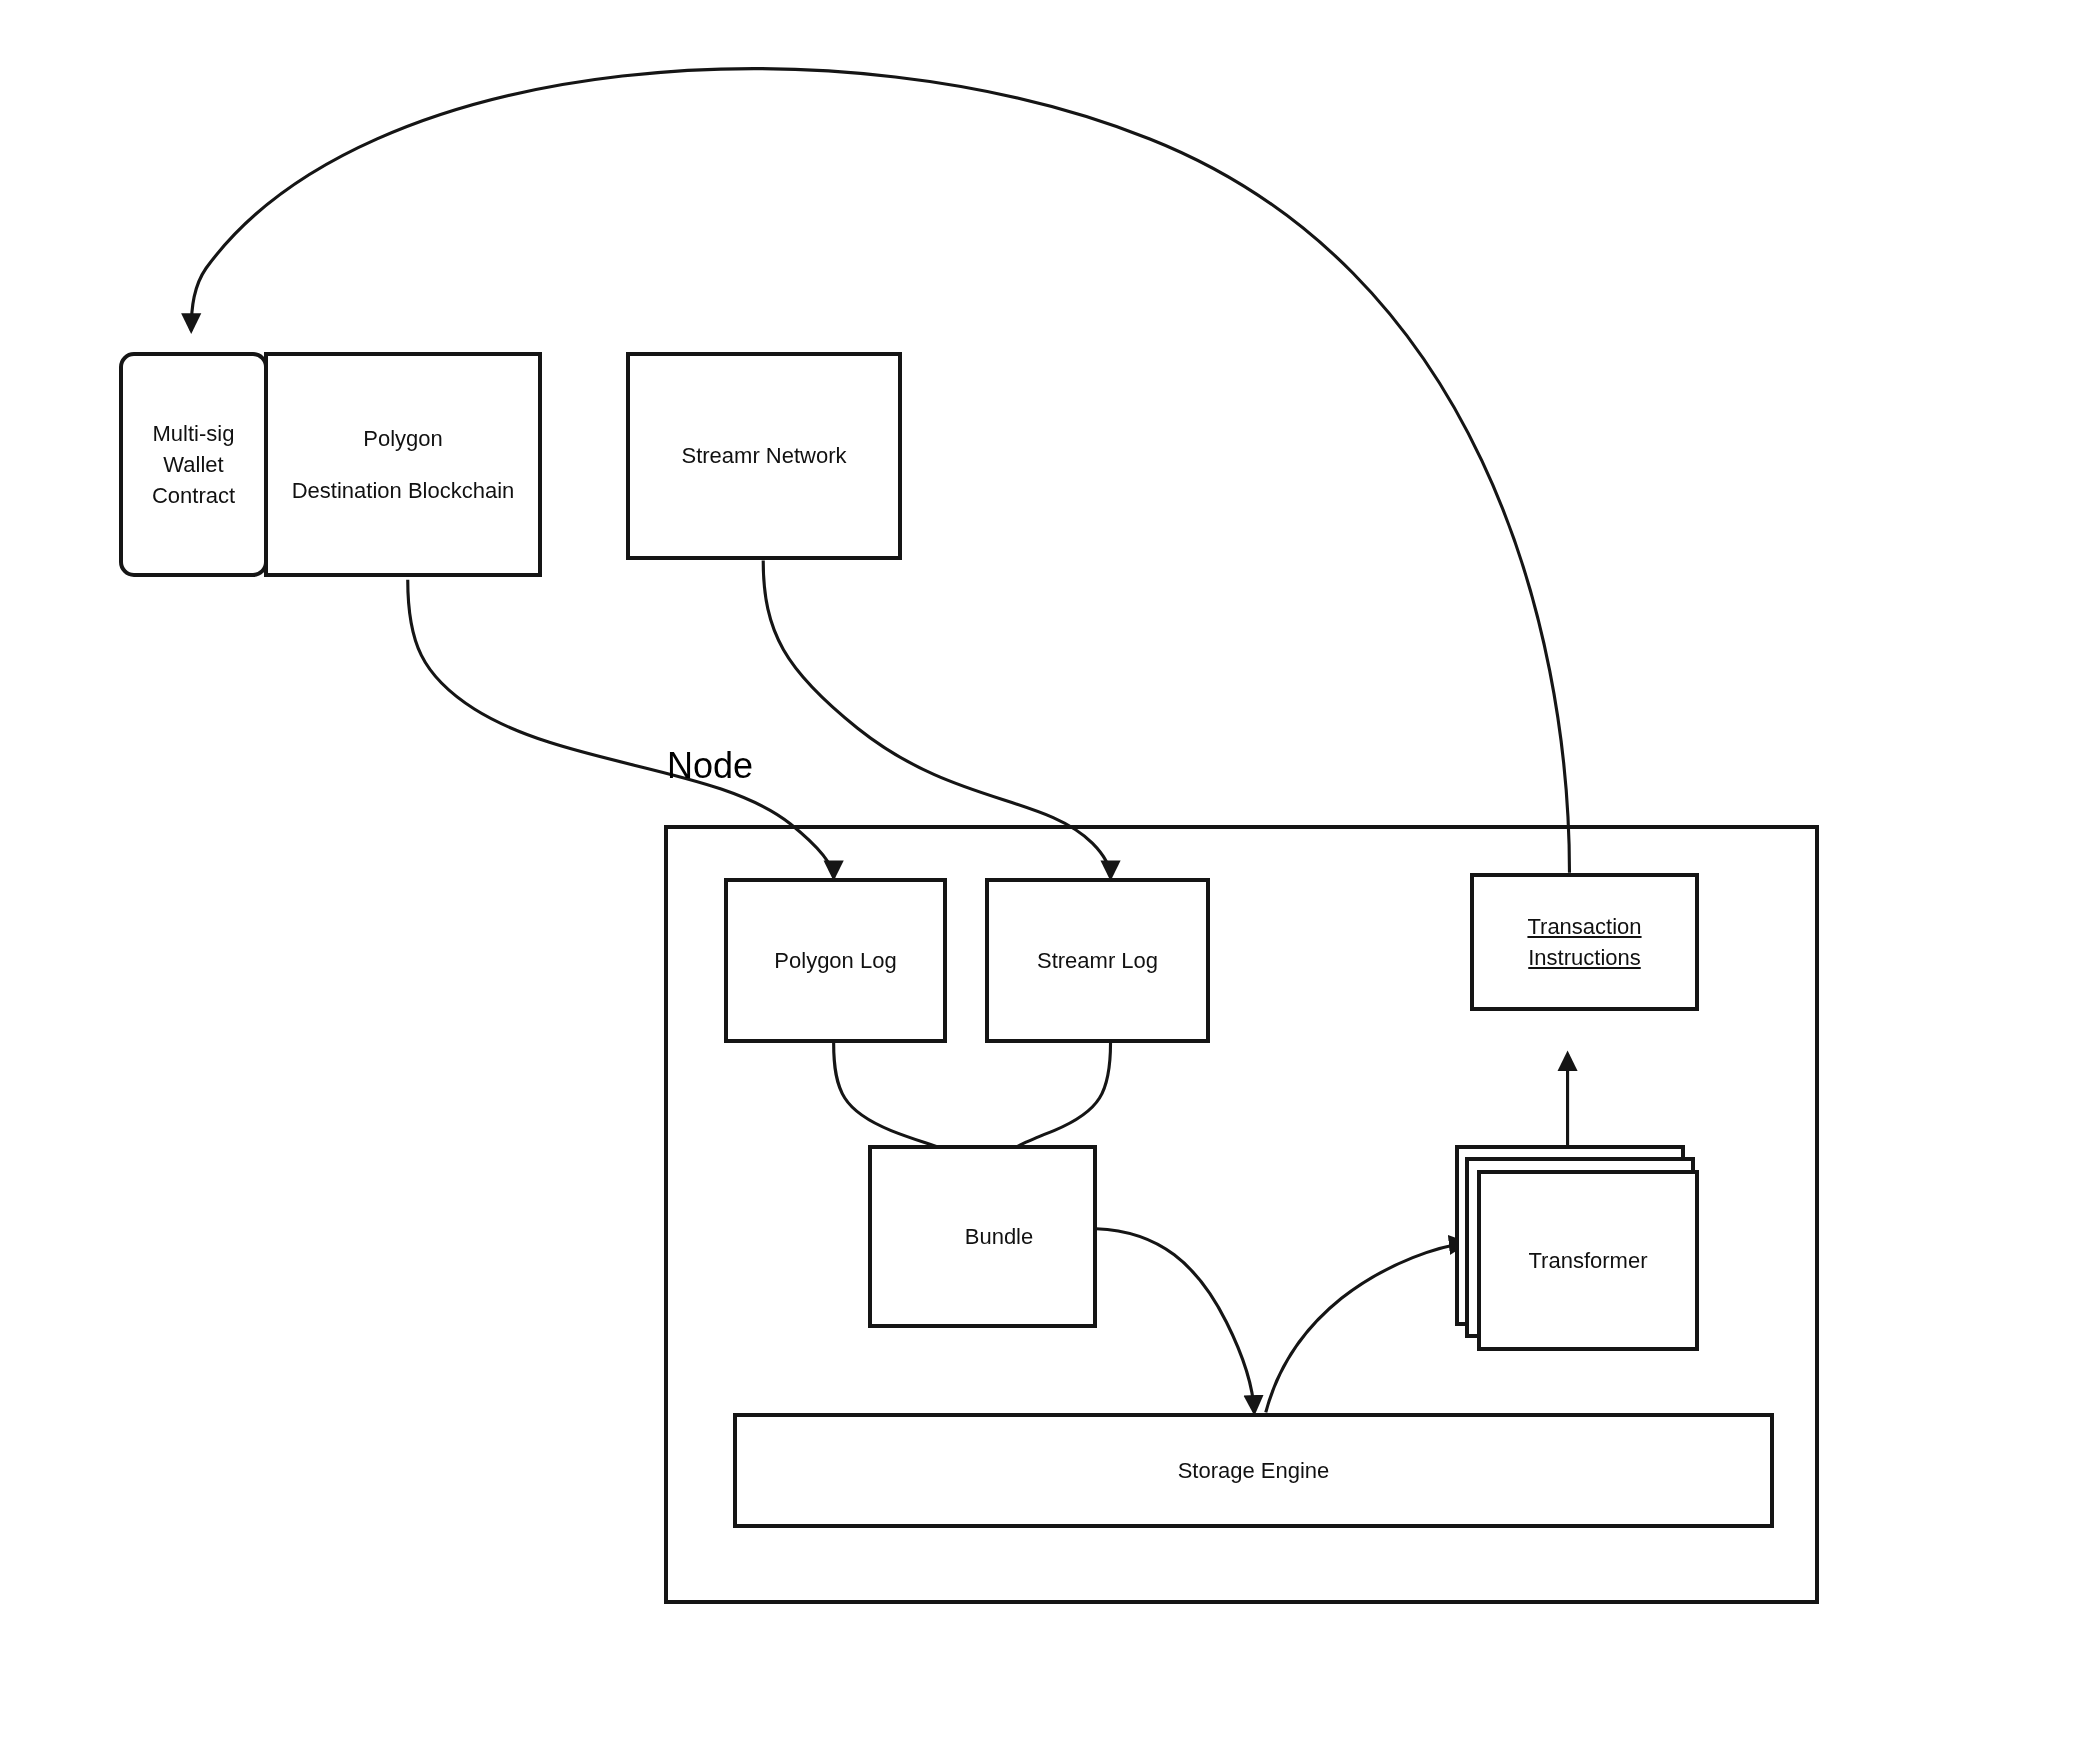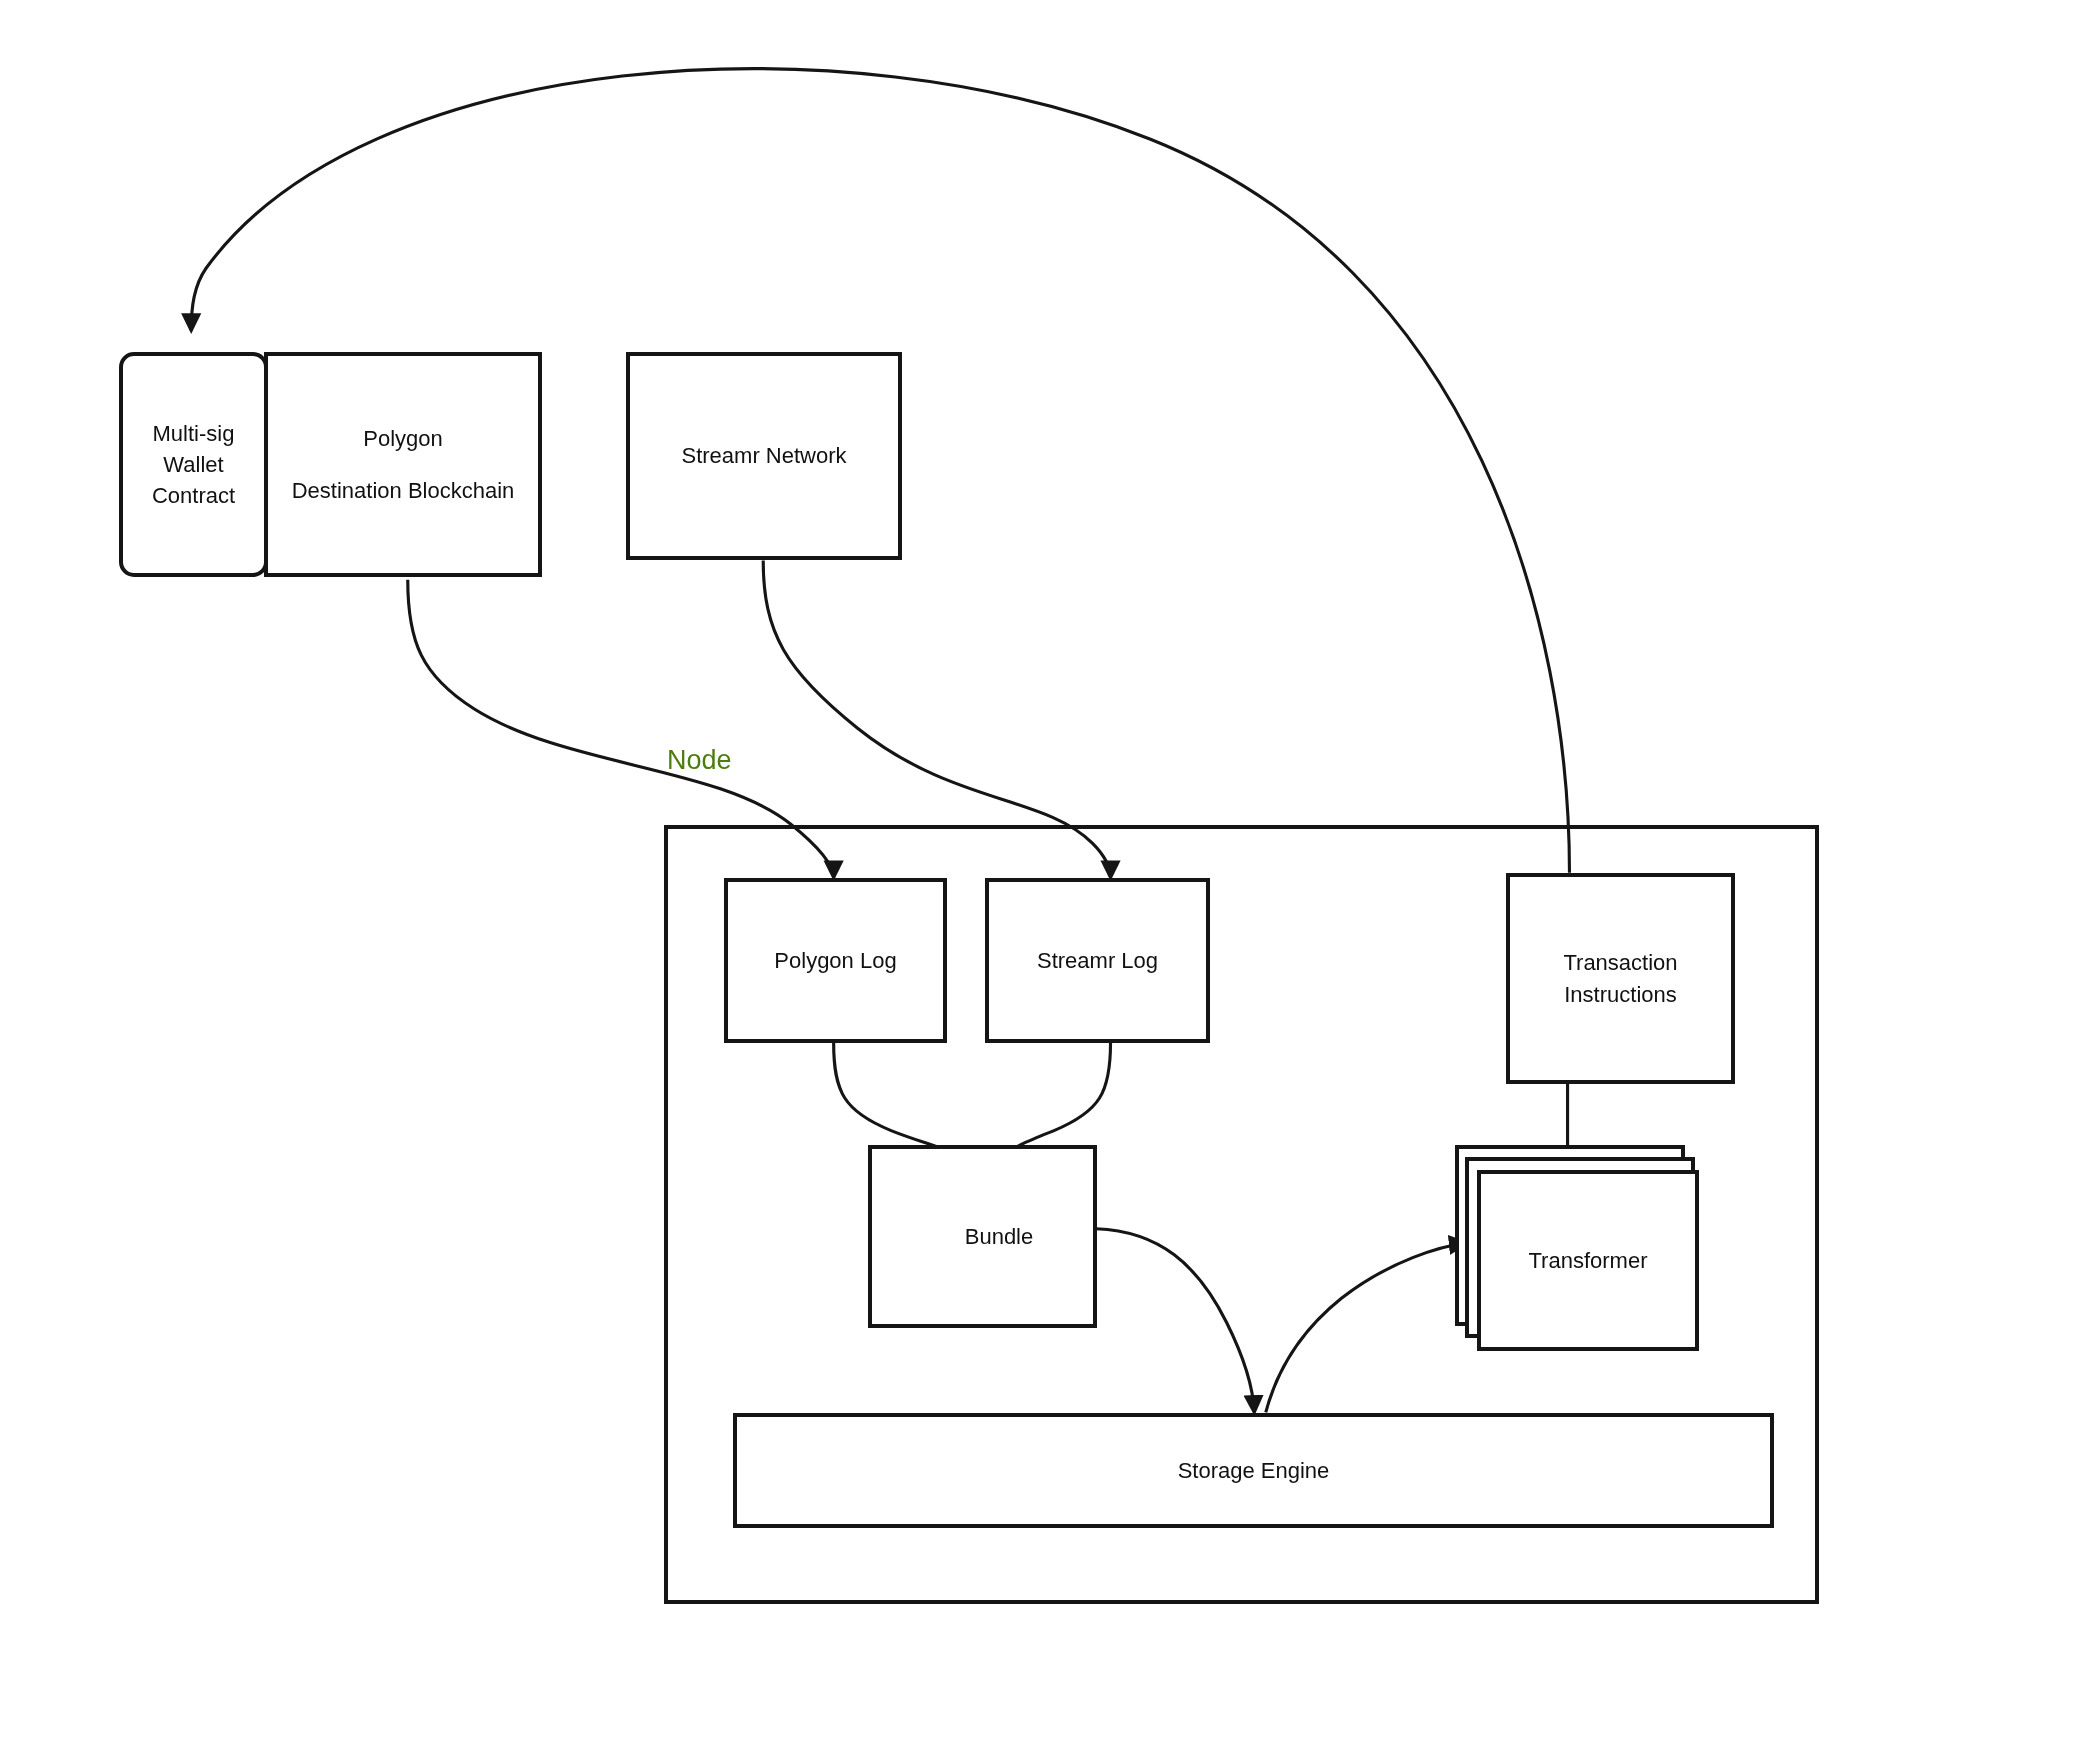--- a/index.html
+++ b/index.html
@@ -112,33 +112,33 @@
   <div class="node-box" style="left:264px; top:352px; width:278px; height:225px;">
     <span class="line">Polygon</span>
     <span class="gap-para"></span>
     <span class="line">Destination Blockchain</span>
   </div>
 
   <div class="node-box" style="left:626px; top:352px; width:276px; height:208px;">
     <span class="line">Streamr Network</span>
   </div>
 
-  <div class="plain-label" style="left:667px; top:745px; font-size:27px; color:#4d7c0f;">Node</div>
+  <div class="plain-label" style="left:667px; top:745px; font-size:36px; color:#000000;">Node</div>
 
   <div class="container-box" style="left:664px; top:825px; width:1155px; height:779px;"></div>
 
   <div class="node-box" style="left:724px; top:878px; width:223px; height:165px;">
     <span class="line">Polygon Log</span>
   </div>
 
   <div class="node-box" style="left:985px; top:878px; width:225px; height:165px;">
     <span class="line">Streamr Log</span>
   </div>
 
-  <div class="node-box" style="left:1506px; top:873px; width:229px; height:211px;">
+  <div class="node-box" style="left:1470px; top:873px; width:229px; height:138px;text-decoration:underline;">
     <span class="line">Transaction</span>
     <span class="line">Instructions</span>
   </div>
 
   <div class="node-box" style="left:868px; top:1145px; width:229px; height:183px;padding-left:33px;">
     <span class="line">Bundle</span>
   </div>
 
   <div class="stack-frame" style="left:1455px; top:1145px; width:230px; height:181px;"></div>
   <div class="stack-frame" style="left:1465px; top:1157px; width:230px; height:181px;"></div>

